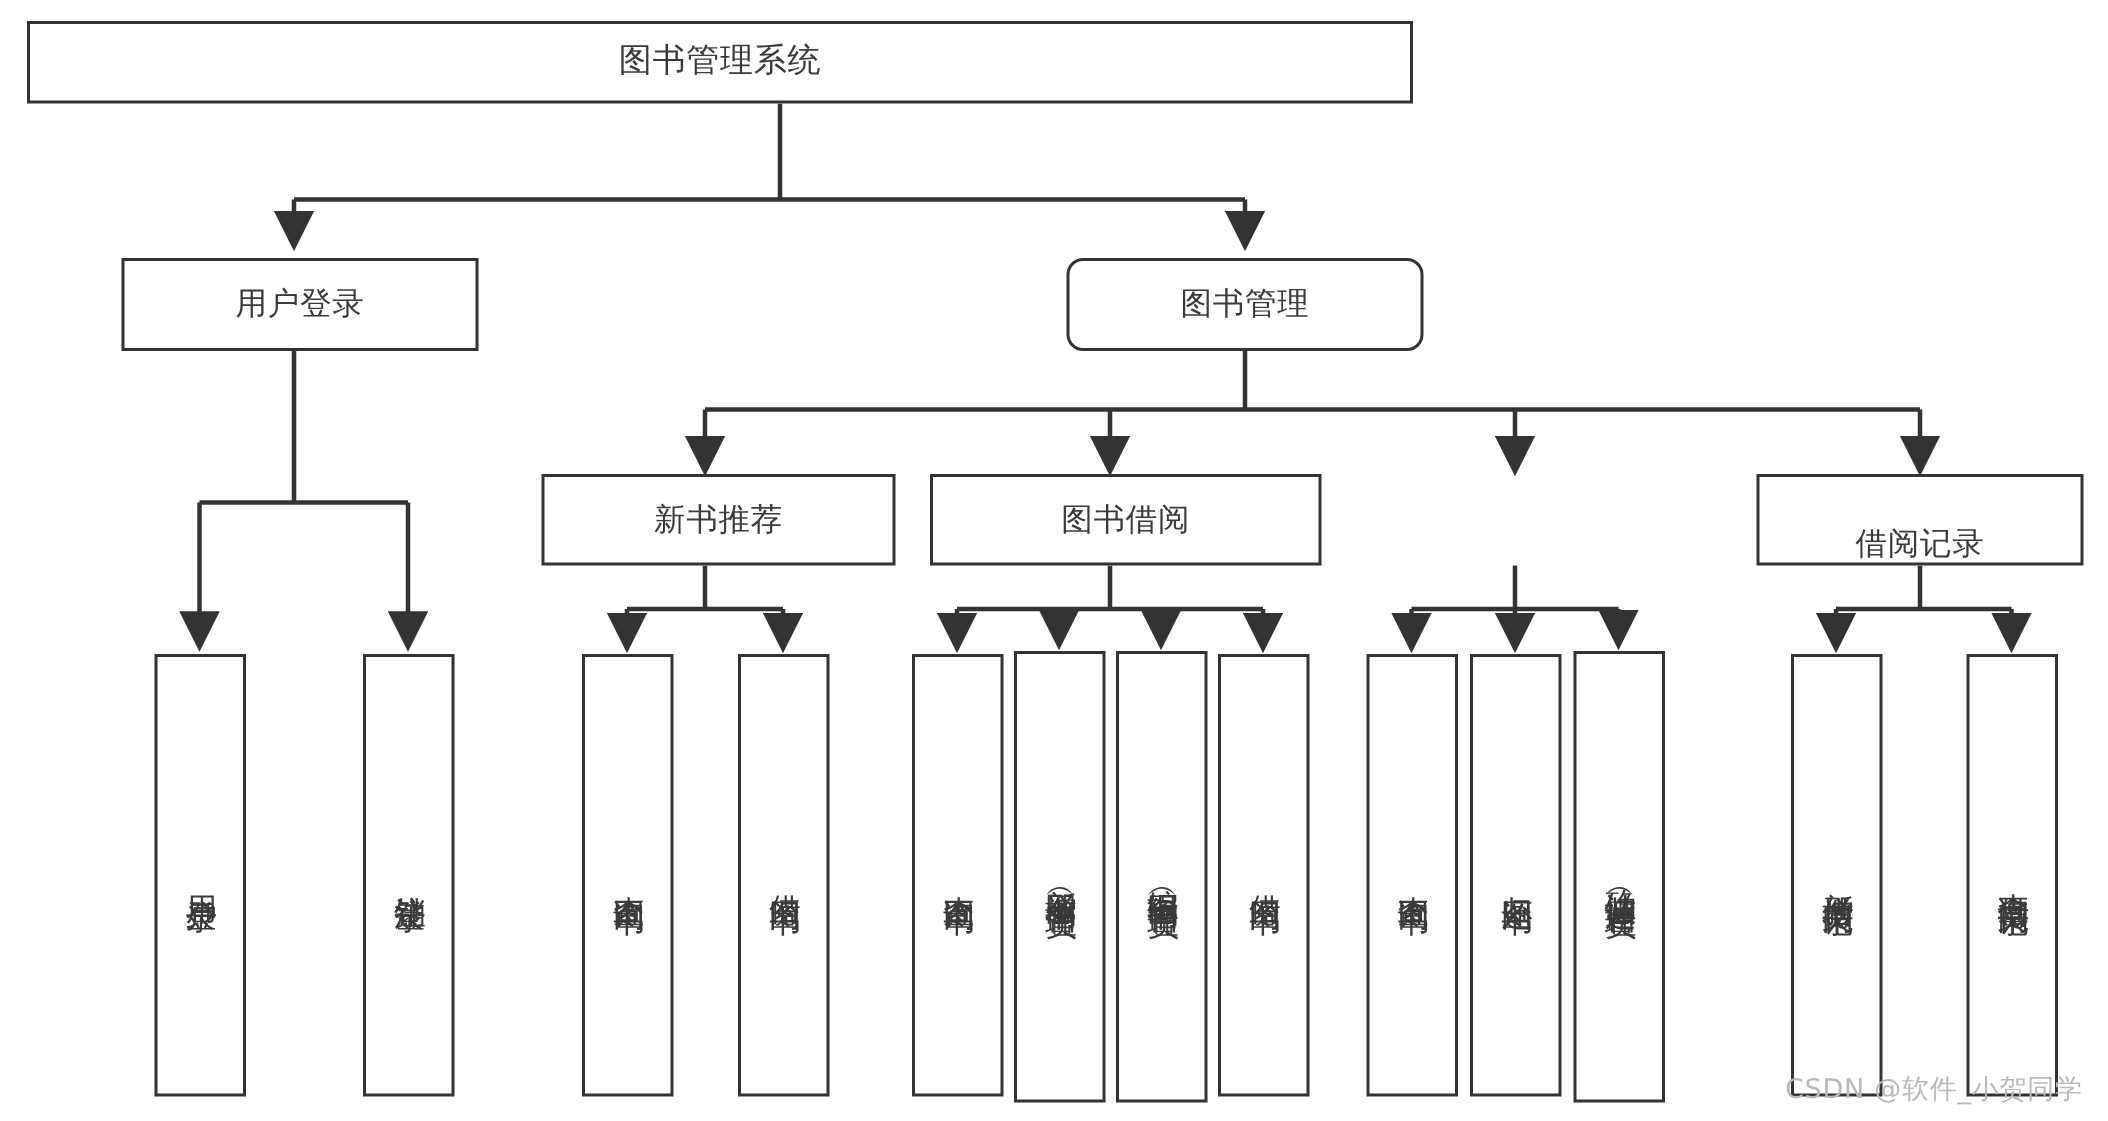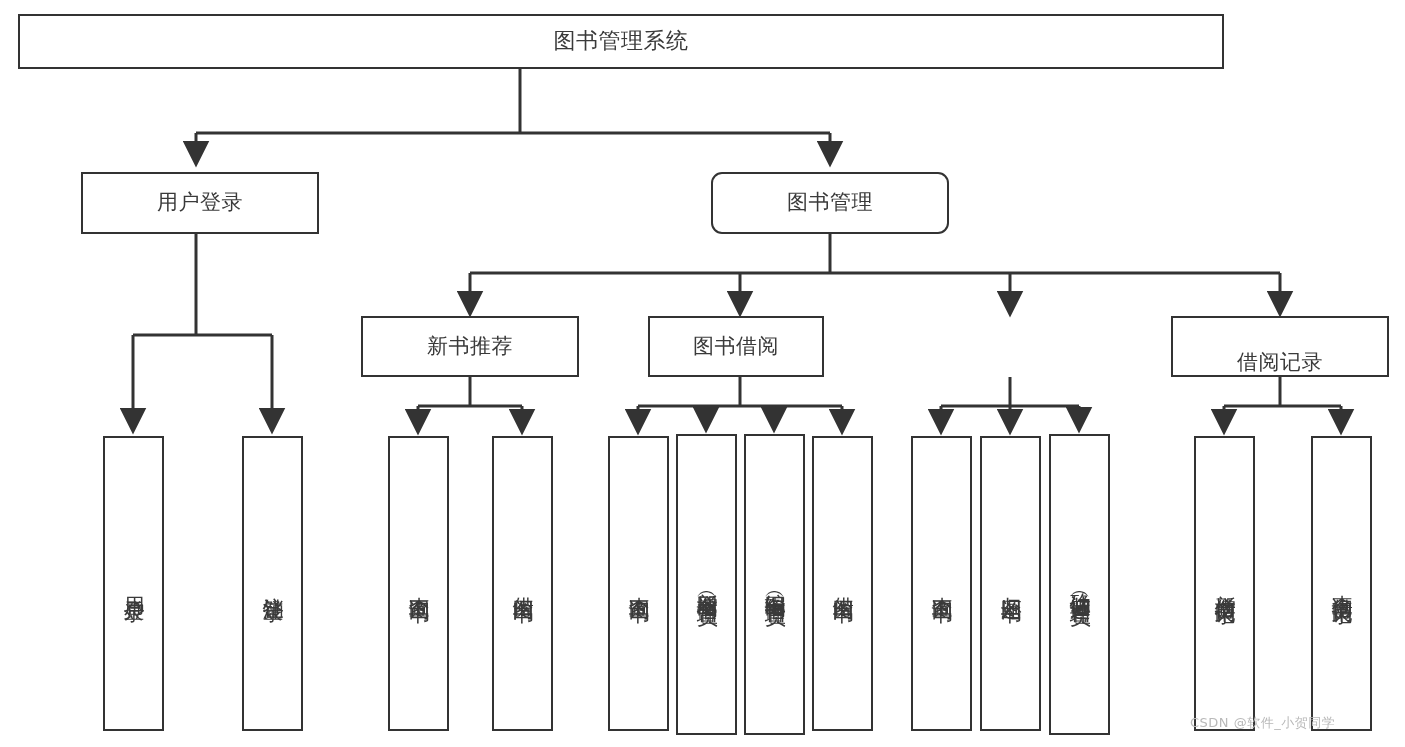--- a/index.html
+++ b/index.html
@@ -51,21 +51,21 @@
     text-orientation: upright;
     font-size: 21px;
     line-height: 1.32;
     letter-spacing: 2px;
     white-space: nowrap;
   }
   .node.root .label { font-size: 22px; }
   .watermark {
     position: absolute;
     color: #b9b9b9;
-    font-size: 13px;
+    font-size: 18px;
     letter-spacing: 0.5px;
     white-space: nowrap;
     user-select: none;
   }
 </style>
 </head>
 <body>
 
 <div id="canvas">
 
@@ -112,35 +112,35 @@
       <path d="M 1010 406 L 1010 431" marker-end="url(#arrow)"></path>
       <path d="M 1079 406 L 1079 429" marker-end="url(#arrow)"></path>
 
       <path d="M 1280 377 L 1280 406"></path>
       <path d="M 1224 406 L 1341 406"></path>
       <path d="M 1224 406 L 1224 431" marker-end="url(#arrow)"></path>
       <path d="M 1341 406 L 1341 431" marker-end="url(#arrow)"></path>
     </g>
   </svg>
 
-  <div class="node root" style="left:18px; top:14px; width:1206px; height:55px;">
+  <div class="node root" style="left:18px; top:14px; width:924px; height:55px;">
     <span class="label">图书管理系统</span>
   </div>
 
   <div class="node" style="left:81px; top:172px; width:238px; height:62px;">
     <span class="label">用户登录</span>
   </div>
   <div class="node" style="left:711px; top:172px; width:238px; height:62px;border-radius:11px;">
     <span class="label">图书管理</span>
   </div>
 
-  <div class="node" style="left:361px; top:316px; width:218px; height:61px;">
+  <div class="node" style="left:361px; top:316px; width:236px; height:61px;">
     <span class="label">新书推荐</span>
   </div>
-  <div class="node" style="left:648px; top:316px; width:176px; height:61px;">
+  <div class="node" style="left:620px; top:316px; width:261px; height:61px;">
     <span class="label">图书借阅</span>
   </div>
   <div class="node" style="left:1171px; top:316px; width:218px; height:61px;align-items:flex-end;">
     <span class="label">借阅记录</span>
   </div>
 
   <div class="node vertical" style="left:103px; top:436px; width:61px; height:295px;">
     <span class="label">用户登录</span>
   </div>
   <div class="node vertical" style="left:242px; top:436px; width:61px; height:295px;">

